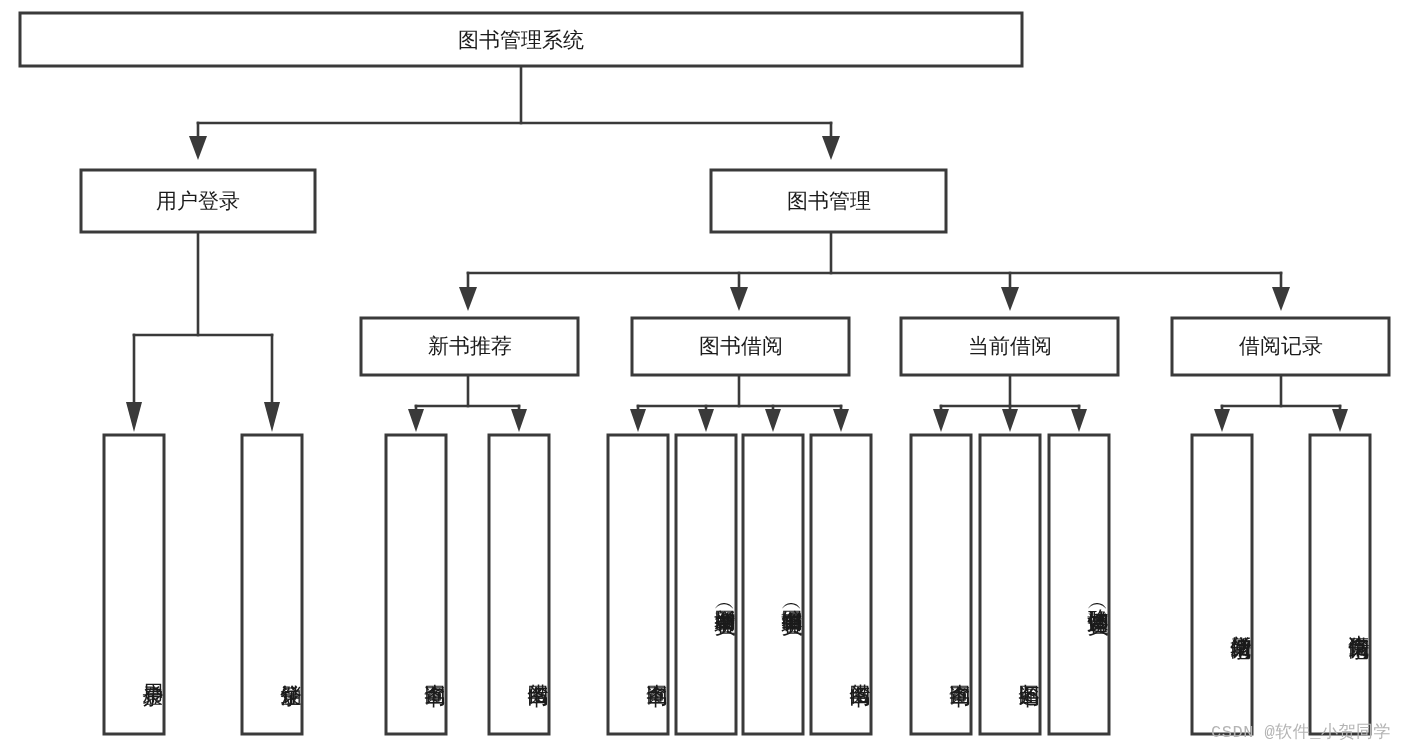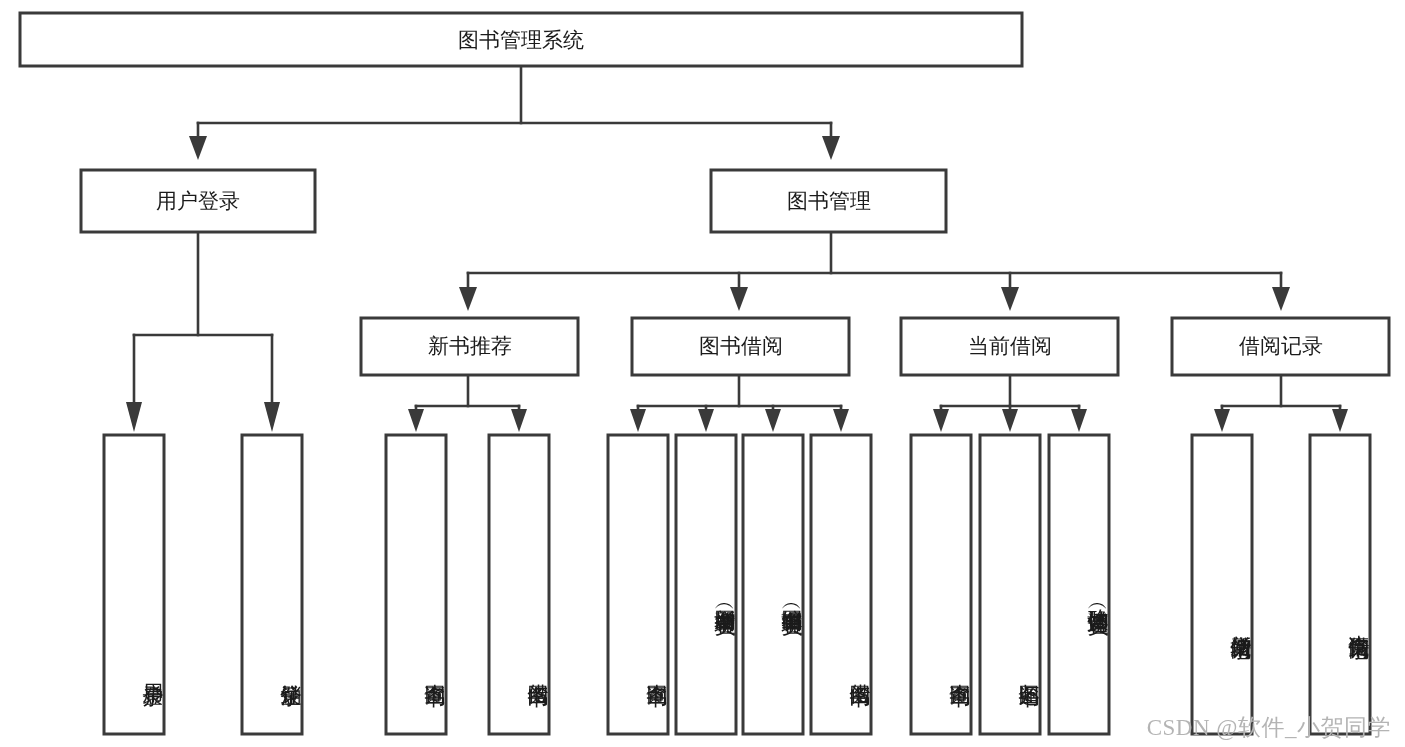--- a/index.html
+++ b/index.html
@@ -60,22 +60,22 @@
     letter-spacing: 1px;
     display: flex;
     align-items: flex-start;
     justify-content: center;
     pointer-events: none;
   }
   .watermark {
     position: absolute;
     right: 14px;
     bottom: 4px;
-    font-family: Liberation Serif, serif;
-    font-size: 23px;
+    font-family: Liberation Mono, monospace;
+    font-size: 17px;
     color: #b4b4b4;
     letter-spacing: 0.5px;
     white-space: nowrap;
   }
 </style>
 </head>
 <body>
 
 <div id="diagram-root">
 

